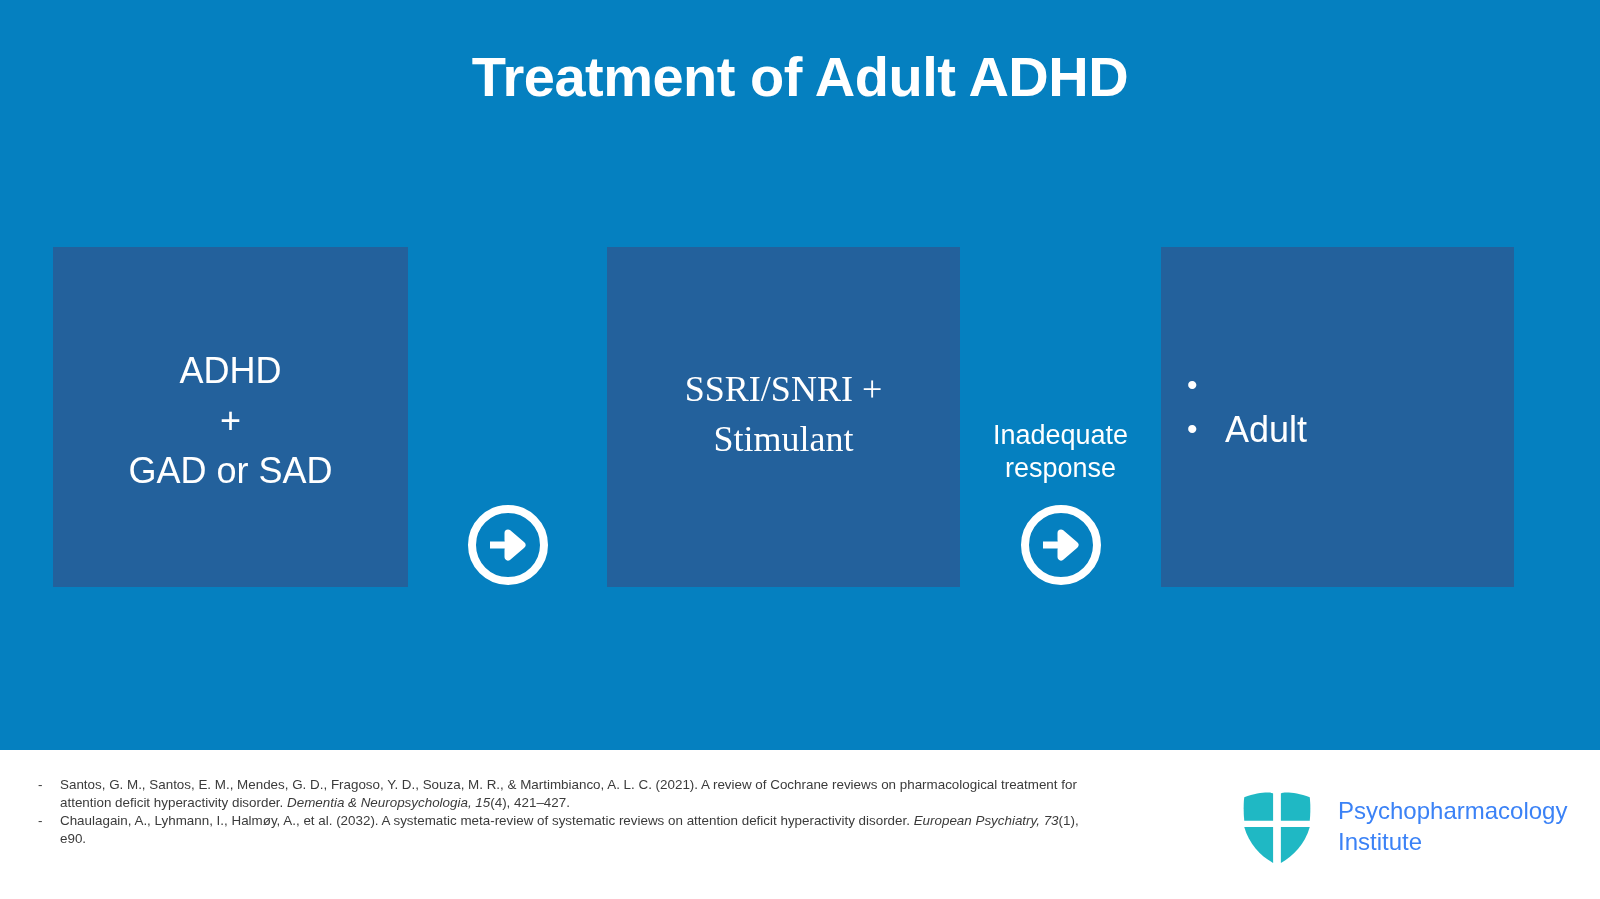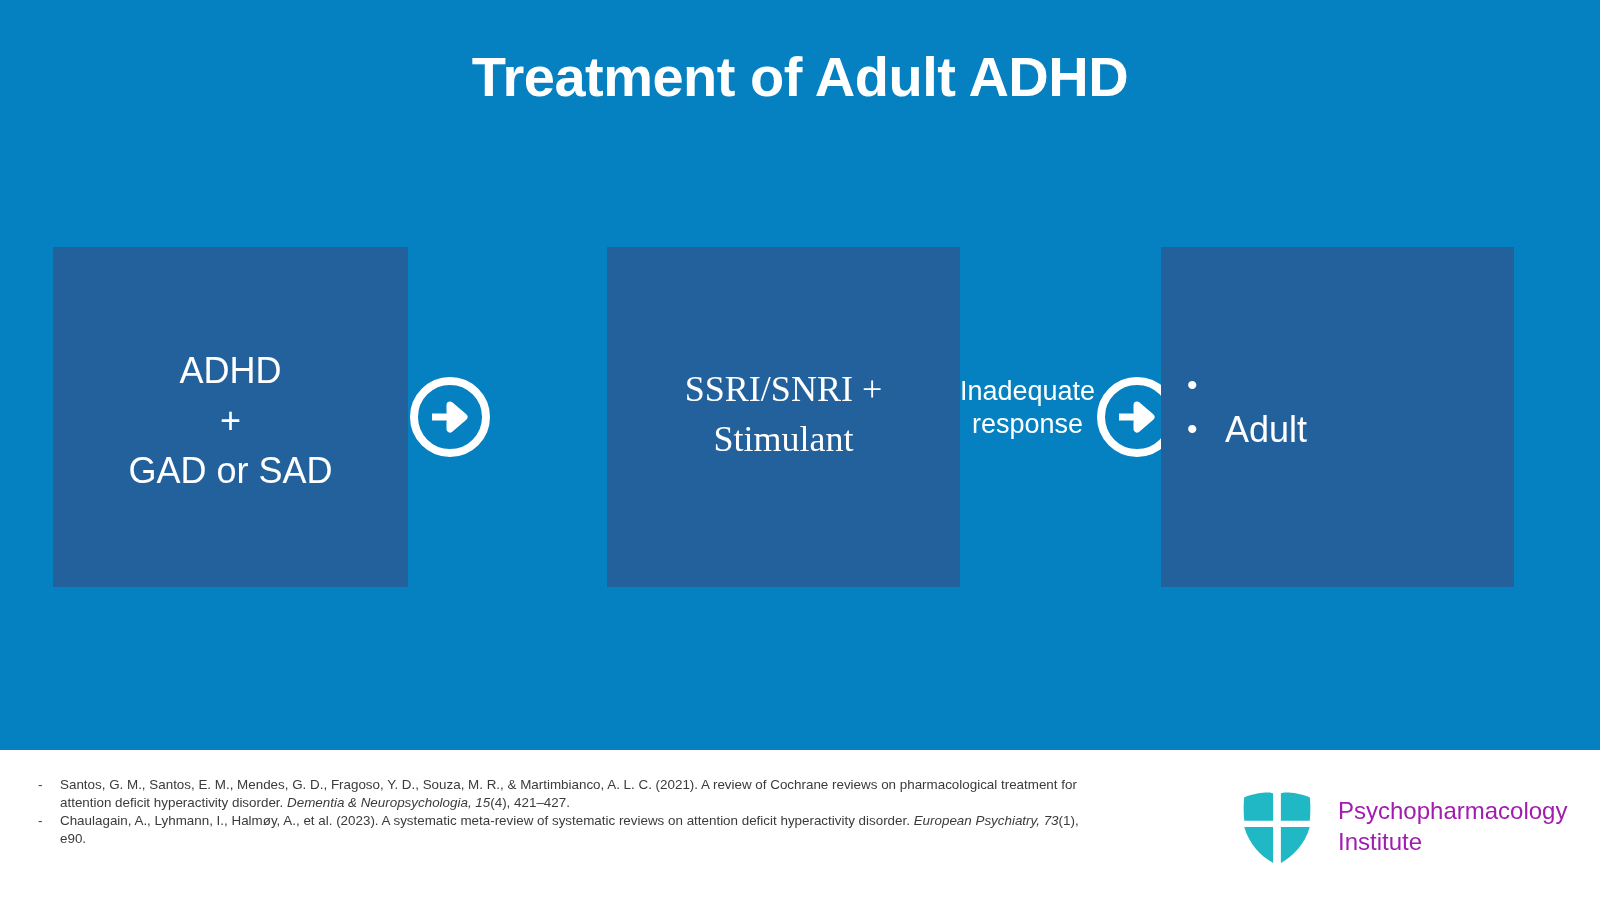--- a/index.html
+++ b/index.html
@@ -105,22 +105,23 @@
     position: relative;
     top: -3px;
   }
 
   
   .connector {
     position: absolute;
     top: 0;
     height: 340px;
     display: flex;
+    flex-direction: column;
     align-items: center;
-    justify-content: flex-start;
+    justify-content: flex-end;
   }
   .connector.conn-1 { left: 408px; width: 199px; }
   .connector.conn-2 { left: 960px; width: 201px; }
 
   .conn-label {
     color: #ffffff;
     font-size: 27px;
     line-height: 1.22;
     text-align: center;
     margin-bottom: 18px;
@@ -175,21 +176,21 @@
     display: flex;
     align-items: center;
   }
   .logo-mark {
     width: 78px;
     height: 78px;
     flex: 0 0 auto;
   }
   .logo-text {
     margin-left: 22px;
-    color: #a21caf;
+    color: #3b82f6;
     font-family: "Liberation Sans", sans-serif;
     font-size: 24px;
     line-height: 1.28;
     white-space: pre-line;
   }
 </style>
 </head>
 <body>
 
 <div class="slide">
@@ -248,21 +249,21 @@
 
   <div class="footer">
 
     <div class="refs">
       <div class="ref-item">
         <span class="ref-dash">-</span>
         <span class="ref-text"><span>Santos, G. M., Santos, E. M., Mendes, G. D., Fragoso, Y. D., Souza, M. R., &amp; Martimbianco, A. L. C. (2021). A review of Cochrane reviews on pharmacological treatment for attention deficit hyperactivity disorder. </span><i>Dementia &amp; Neuropsychologia, 15</i><span>(4), 421–427.</span></span>
       </div>
       <div class="ref-item">
         <span class="ref-dash">-</span>
-        <span class="ref-text"><span>Chaulagain, A., Lyhmann, I., Halmøy, A., et al. (2023). A systematic meta-review of systematic reviews on attention deficit hyperactivity disorder. </span><i>European Psychiatry, 73</i><span>(1), e90.</span></span>
+        <span class="ref-text"><span>Chaulagain, A., Lyhmann, I., Halmøy, A., et al. (2032). A systematic meta-review of systematic reviews on attention deficit hyperactivity disorder. </span><i>European Psychiatry, 73</i><span>(1), e90.</span></span>
       </div>
     </div>
 
     <div class="logo">
       <svg class="logo-mark" viewBox="0 0 100 100" aria-hidden="true">
         <g fill="#1FB8C4">
           <path d="M8 12 C26 5, 42 5, 45 7 L45 42 L8 42 C7 32, 7 20, 8 12 Z"></path>
           <path d="M92 12 C74 5, 58 5, 55 7 L55 42 L92 42 C93 32, 93 20, 92 12 Z"></path>
           <path d="M8 50 L45 50 L45 96 C30 88, 14 72, 8 50 Z"></path>
           <path d="M92 50 L55 50 L55 96 C70 88, 86 72, 92 50 Z"></path>

